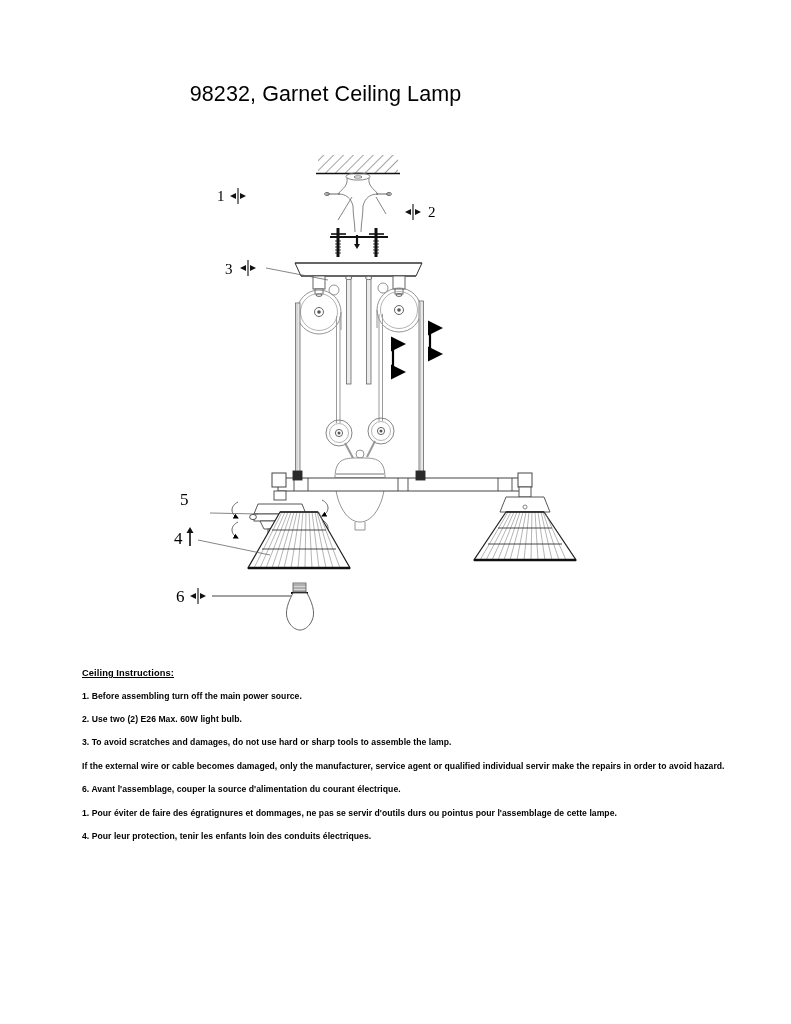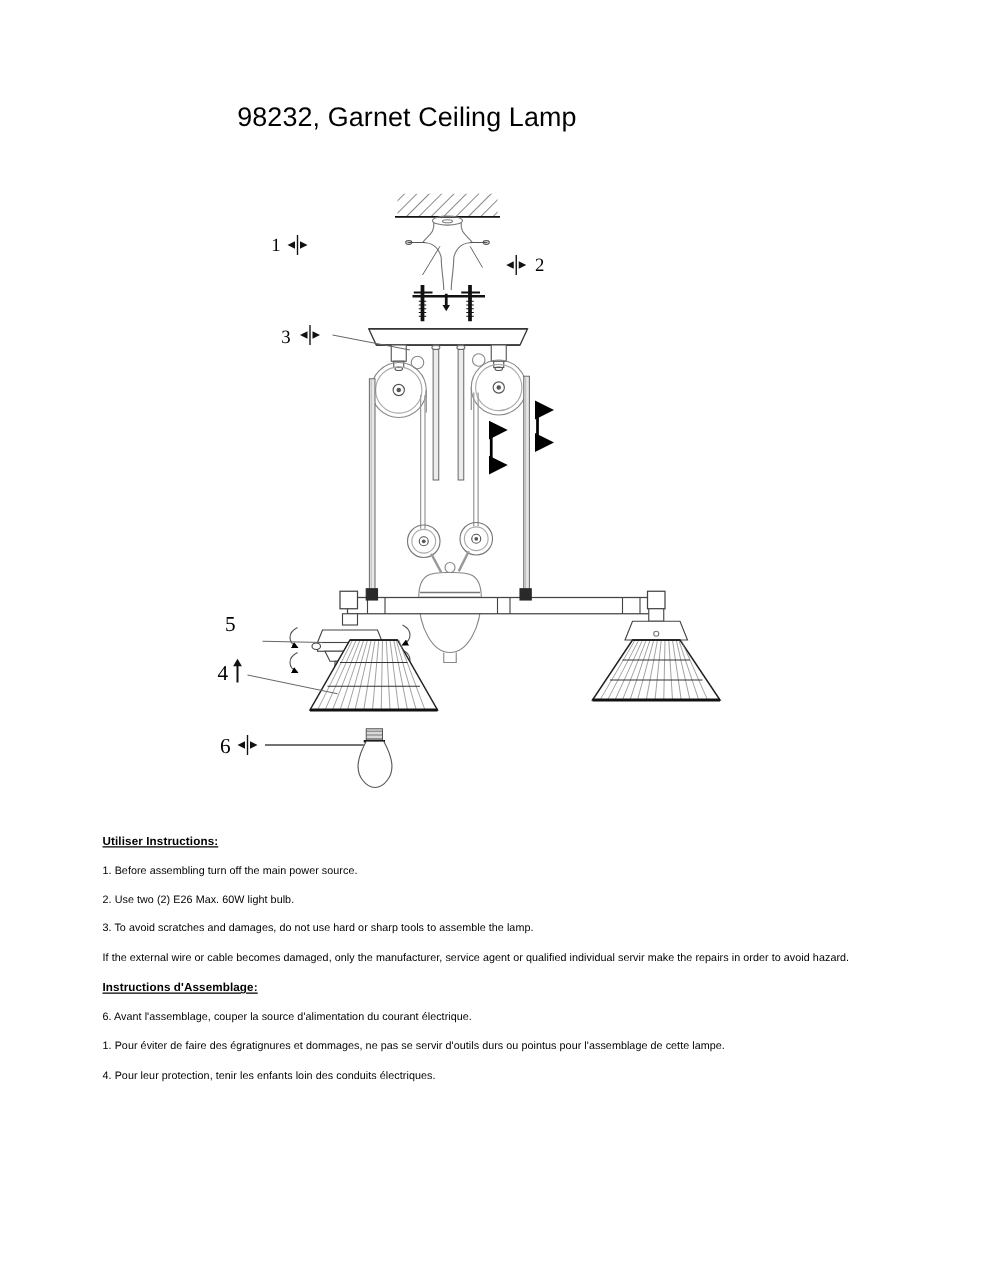--- a/index.html
+++ b/index.html
@@ -55,21 +55,21 @@
     font-size: 9.3px;
     font-weight: bold;
     text-decoration: underline;
     margin: 0 0 13.5px 0;
     line-height: 1.1;
     letter-spacing: 0.1px;
   }
   .sect-head.second { margin-top: 3px; }
   .instr-line {
     font-size: 8.6px;
-    font-weight: normal;
+    font-weight: bold;
     margin: 0 0 13.4px 0;
     line-height: 1.15;
     letter-spacing: 0.05px;
     white-space: nowrap;
   }
   .instr-line.last { margin-bottom: 14px; }
   .block-fr { margin-top: 1px; }
 </style>
 </head>
 <body>
@@ -379,28 +379,27 @@
         <text x="24" y="404" font-size="17">4</text>
         <text x="30" y="365" font-size="17">5</text>
         <text x="26" y="462" font-size="17">6</text>
       </g>
     </svg>
   </div>
 
   <div class="instructions">
 
     <div class="block-en">
-      <p class="sect-head">Utiliser Instructions:</p>
+      <p class="sect-head">Ceiling Instructions:</p>
       <p class="instr-line">1. Before assembling turn off the main power source.</p>
       <p class="instr-line">2. Use two (2) E26 Max. 60W light bulb.</p>
       <p class="instr-line">3. To avoid scratches and damages, do not use hard or sharp tools to assemble the lamp.</p>
       <p class="instr-line last">If the external wire or cable becomes damaged, only the manufacturer, service agent or qualified individual servir make the repairs in order to avoid hazard.</p>
     </div>
 
     <div class="block-fr">
-      <p class="sect-head second">Instructions d'Assemblage:</p>
       <p class="instr-line">6. Avant l'assemblage, couper la source d'alimentation du courant électrique.</p>
       <p class="instr-line">1. Pour éviter de faire des égratignures et dommages, ne pas se servir d'outils durs ou pointus pour l'assemblage de cette lampe.</p>
       <p class="instr-line">4. Pour leur protection, tenir les enfants loin des conduits électriques.</p>
     </div>
 
   </div>
 </div>
 
 </body></html>

